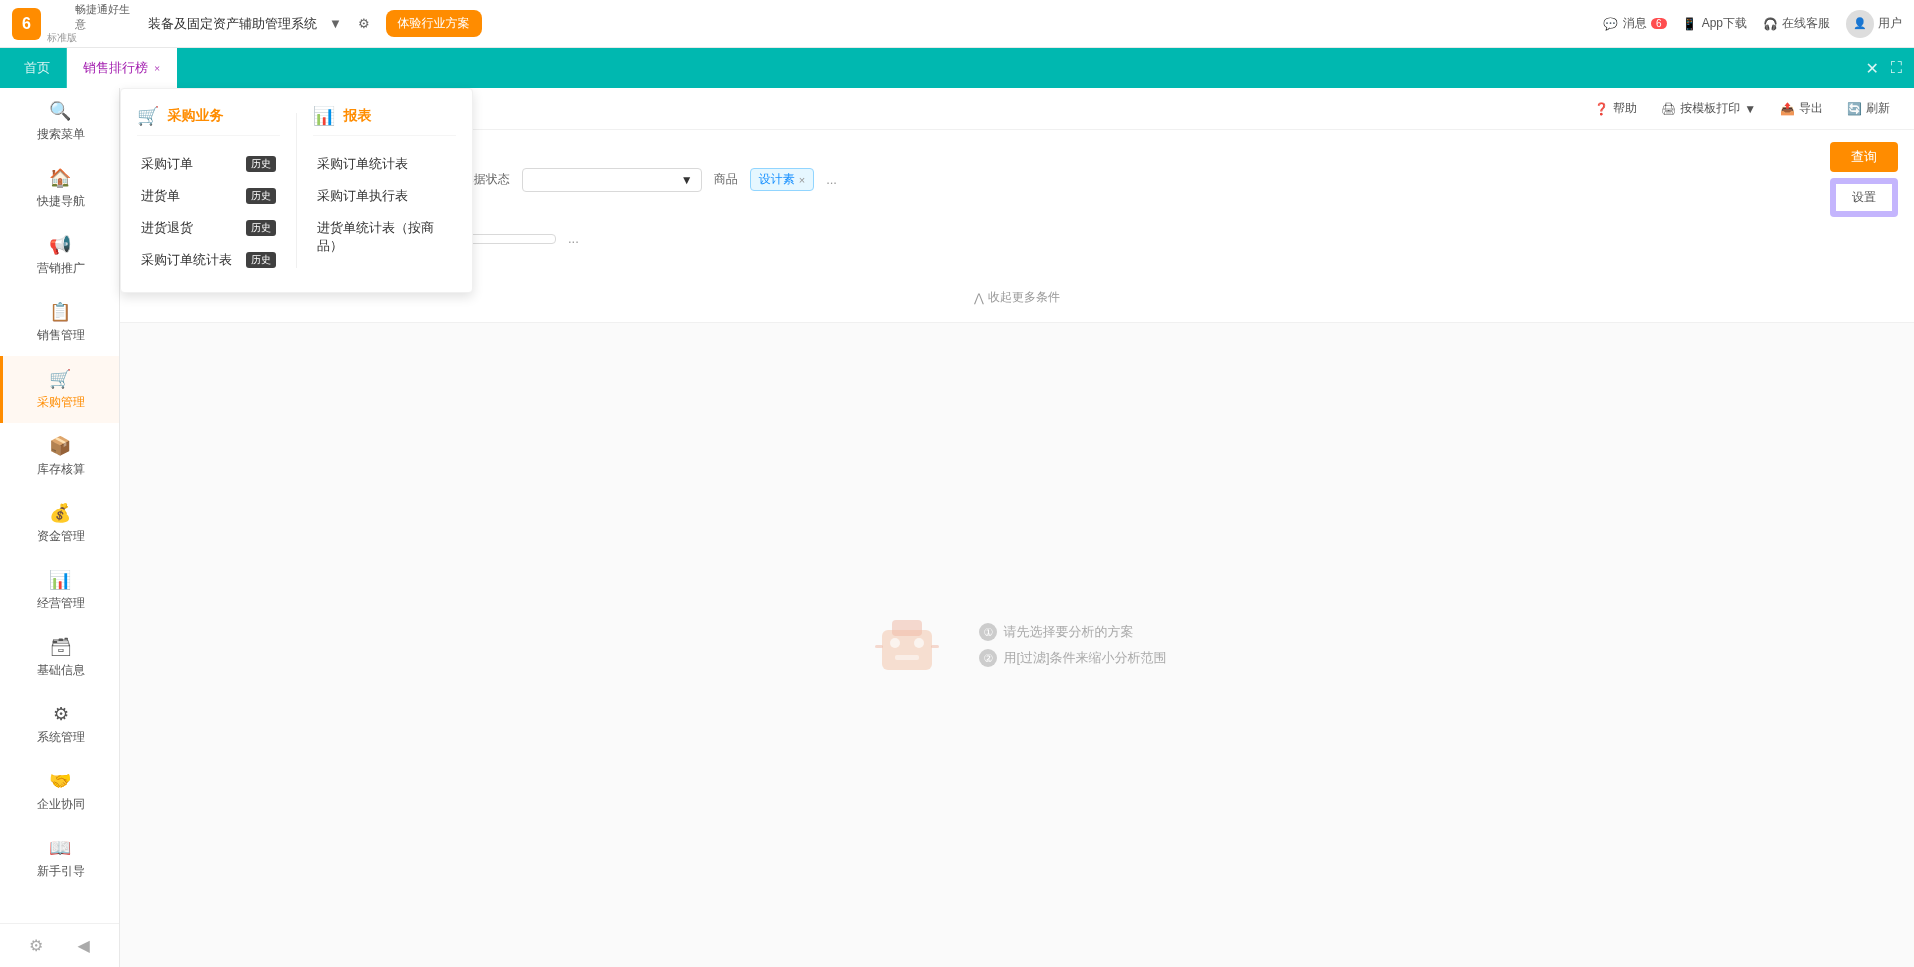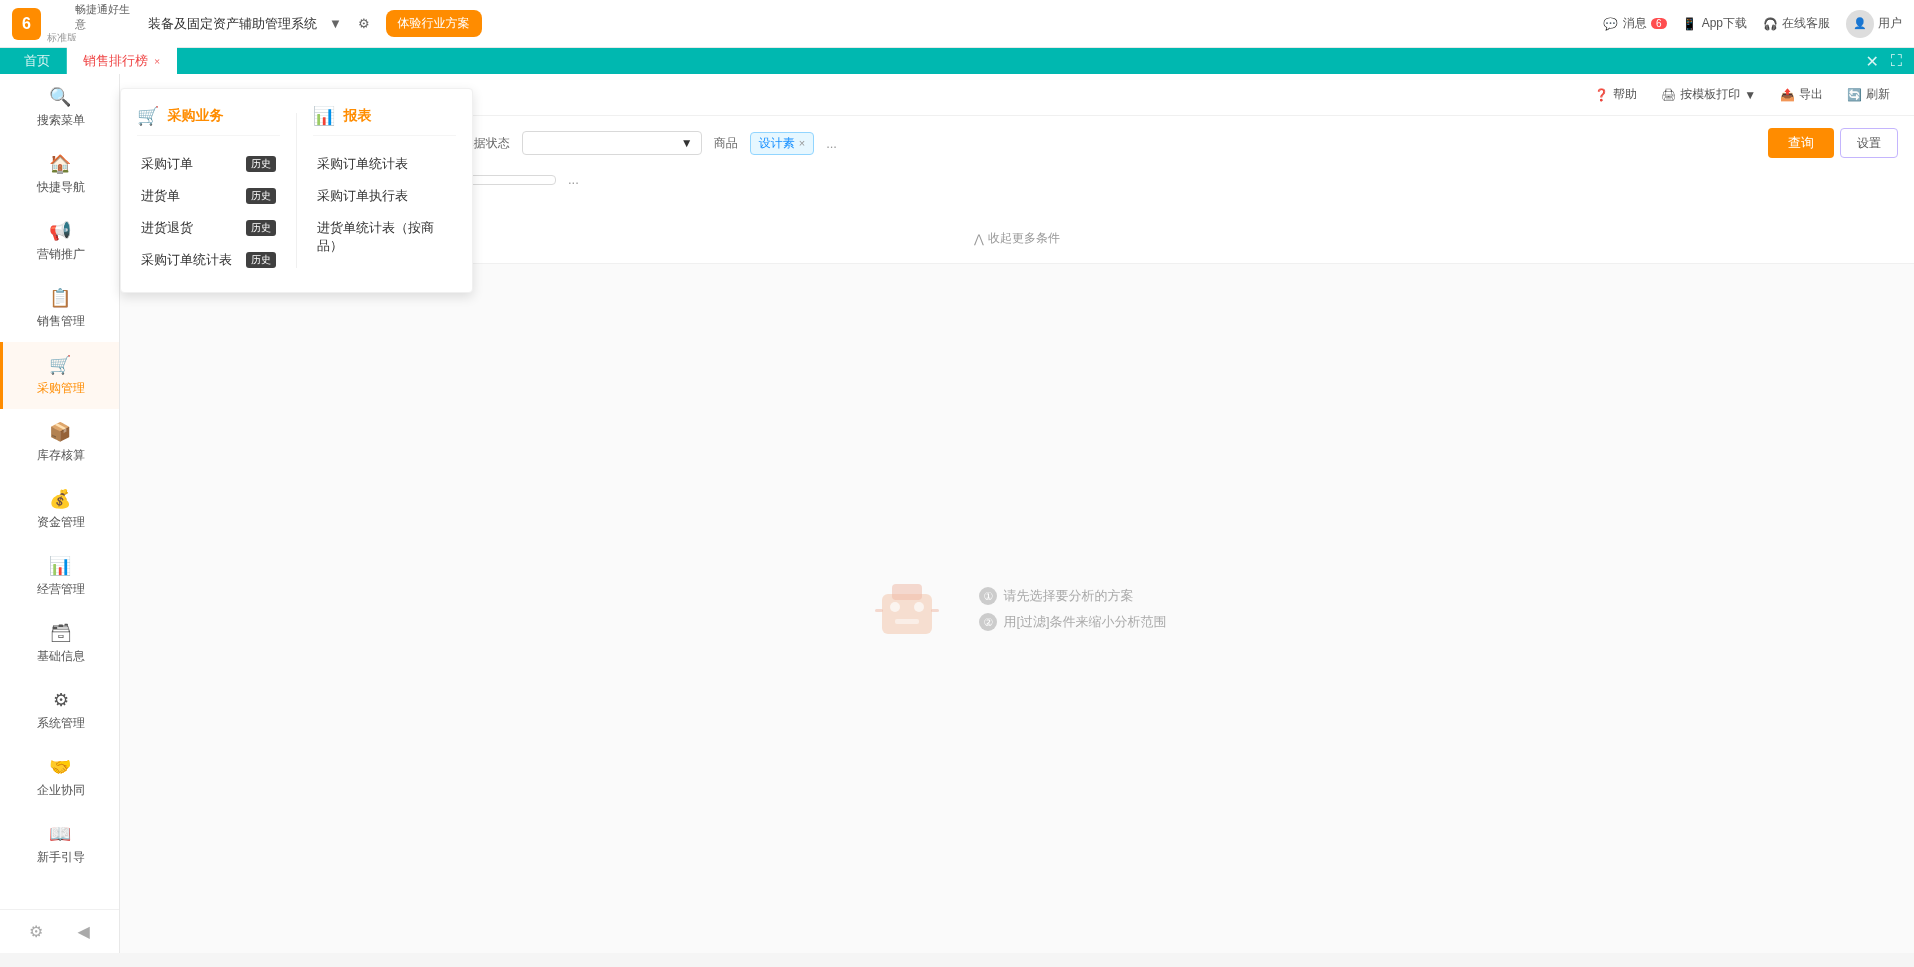--- a/index.html
+++ b/index.html
@@ -30,29 +30,29 @@
     }
     .topbar-right {
       margin-left: auto; display: flex; align-items: center; gap: 16px;
     }
     .topbar-right-item { display: flex; align-items: center; gap: 4px; color: #555; font-size: 12px; cursor: pointer; }
     .badge { background: #ff4d4f; color: white; border-radius: 10px; padding: 0 5px; font-size: 10px; min-width: 16px; text-align: center; }
     .user-avatar { width: 28px; height: 28px; border-radius: 50%; background: #ddd; display: flex; align-items: center; justify-content: center; }
 
     
     .tabbar {
-      display: flex; align-items: center; background: #00b8b0; height: 26px;
+      display: flex; align-items: center; background: #00b8b0; height: 40px;
       padding: 0 8px; gap: 0;
     }
     .tab {
       height: 40px; display: flex; align-items: center; padding: 0 16px;
       color: rgba(255,255,255,0.85); cursor: pointer; font-size: 13px;
       border-right: 1px solid rgba(255,255,255,0.2);
     }
-    .tab.active { background: #fff; color: #ef4444; font-family: Liberation Serif, serif; }
+    .tab.active { background: #fff; color: #a21caf; font-family: Liberation Serif, serif; }
     .tab-close { margin-left: 6px; font-size: 11px; color: inherit; cursor: pointer; }
     .tabbar-spacer { flex: 1; }
     .tabbar-actions { display: flex; align-items: center; gap: 4px; }
     .tabbar-action-btn { color: rgba(255,255,255,0.85); cursor: pointer; font-size: 16px; padding: 4px; }
 
     
     .layout { display: flex; height: calc(100vh - 88px); }
 
     
     .sidebar {
@@ -102,24 +102,24 @@
       background: #e6f7ff; border: 1px solid #91d5ff; border-radius: 4px;
       padding: 2px 8px; font-size: 12px; color: #1890ff; display: flex; align-items: center; gap: 4px;
     }
     .filter-tag-close { cursor: pointer; color: #999; font-size: 11px; }
     .filter-dots { color: #999; cursor: pointer; }
     .query-btn {
       background: #ff8c00; color: white; border: none; border-radius: 4px;
       padding: 6px 20px; cursor: pointer; font-size: 13px;
     }
     .set-btn {
-      background: #fff; color: #555; border: 1px solid #c4b5fd; border-radius: 4px;
+      background: #fff; color: #555; border: 6px solid #c4b5fd; border-radius: 4px;
       padding: 5px 16px; cursor: pointer; font-size: 12px;
     }
-    .btn-group-right { margin-left: auto; display: flex; flex-direction: row; gap: 6px; }
+    .btn-group-right { margin-left: auto; display: flex; flex-direction: column; gap: 6px; }
     .collapse-btn {
       display: flex; align-items: center; gap: 4px; color: #999; font-size: 12px;
       cursor: pointer; justify-content: center; padding: 4px;
     }
 
     
     .content-area {
       flex: 1; display: flex; align-items: center; justify-content: center;
       flex-direction: column; gap: 16px; background: #fafafa;
     }

